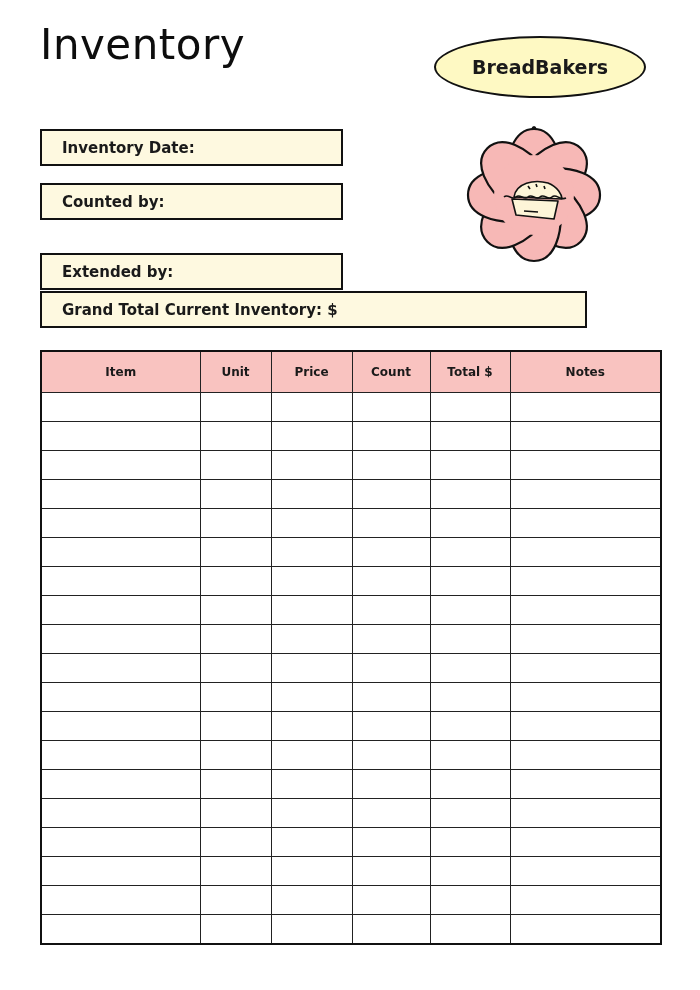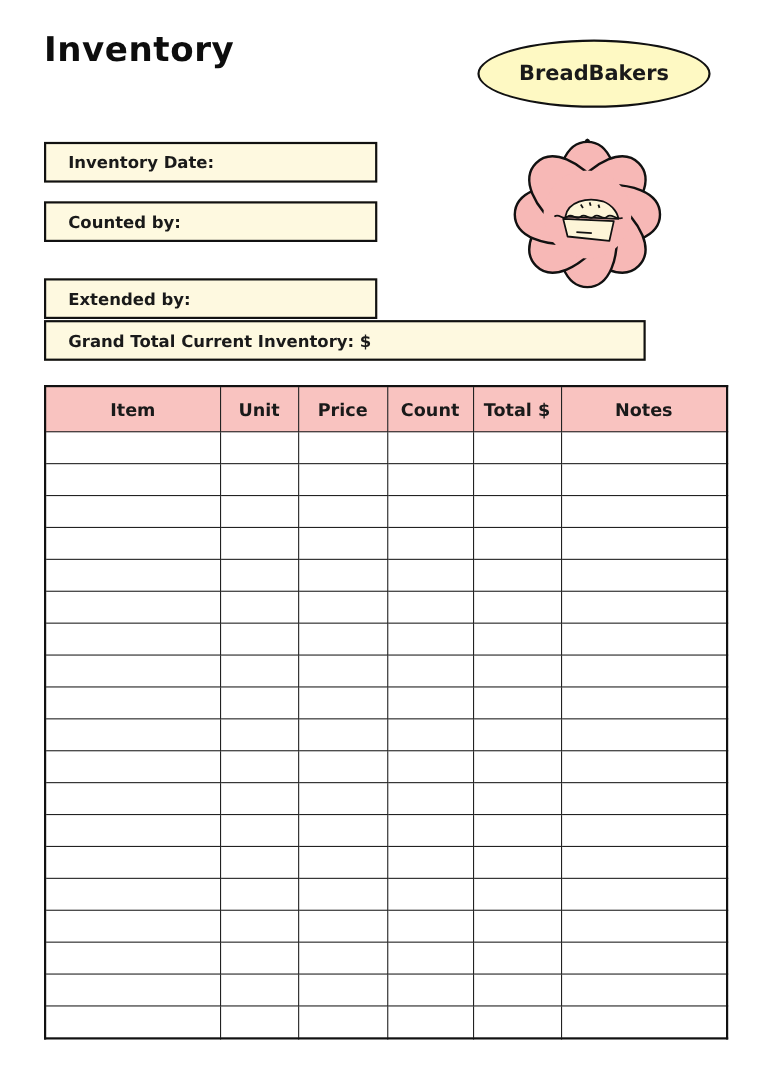--- a/index.html
+++ b/index.html
@@ -1,32 +1,32 @@
 <!DOCTYPE html>
 <html><head>
 <meta charset="utf-8">
 <style>
   html, body { margin:0; padding:0; background:#ffffff; }
   body { width:700px; height:990px; position:relative; overflow:hidden;
          font-family:"DejaVu Sans", sans-serif; color:#111; }
-  .title { position:absolute; left:40px; top:22px; font-size:31px; font-weight:bold;
+  .title { position:absolute; left:40px; top:22px; font-size:42px; font-weight:normal;
            line-height:46px; letter-spacing:0.5px; color:#0d0d0d; }
   .title span { display:block; }
   .brand { position:absolute; left:434px; top:36px; width:212px; height:62px;
            border:2px solid #111; border-radius:50%; background:#fef9c3; box-sizing:border-box;
            display:flex; align-items:center; justify-content:center;
            font-size:19px; font-weight:bold; color:#1a1a1a; }
   .flower { position:absolute; left:462px; top:124px; width:144px; height:142px; }
   .field { position:absolute; left:40px; width:303px; height:37px; box-sizing:border-box;
            border:2px solid #111; background:#fef9e0; font-size:15px; font-weight:bold;
            padding-left:20px; display:flex; align-items:center; color:#1a1a1a; }
   .field.wide { width:547px; }
   table { position:absolute; left:40px; top:350px; width:621px; border-collapse:collapse;
           border:2.5px solid #111; table-layout:fixed; }
-  th { background:#f9c3c0; height:40px; font-size:16px; font-weight:bold; color:#1a1a1a;
+  th { background:#f9c3c0; height:40px; font-size:12px; font-weight:bold; color:#1a1a1a;
        border:1.5px solid #222; padding:0; }
   td { height:28px; border:1.5px solid #222; padding:0; background:#fff; }
 </style>
 </head>
 <body>
 
 <div class="title">
   <span>Inventory</span>
 </div>
 

